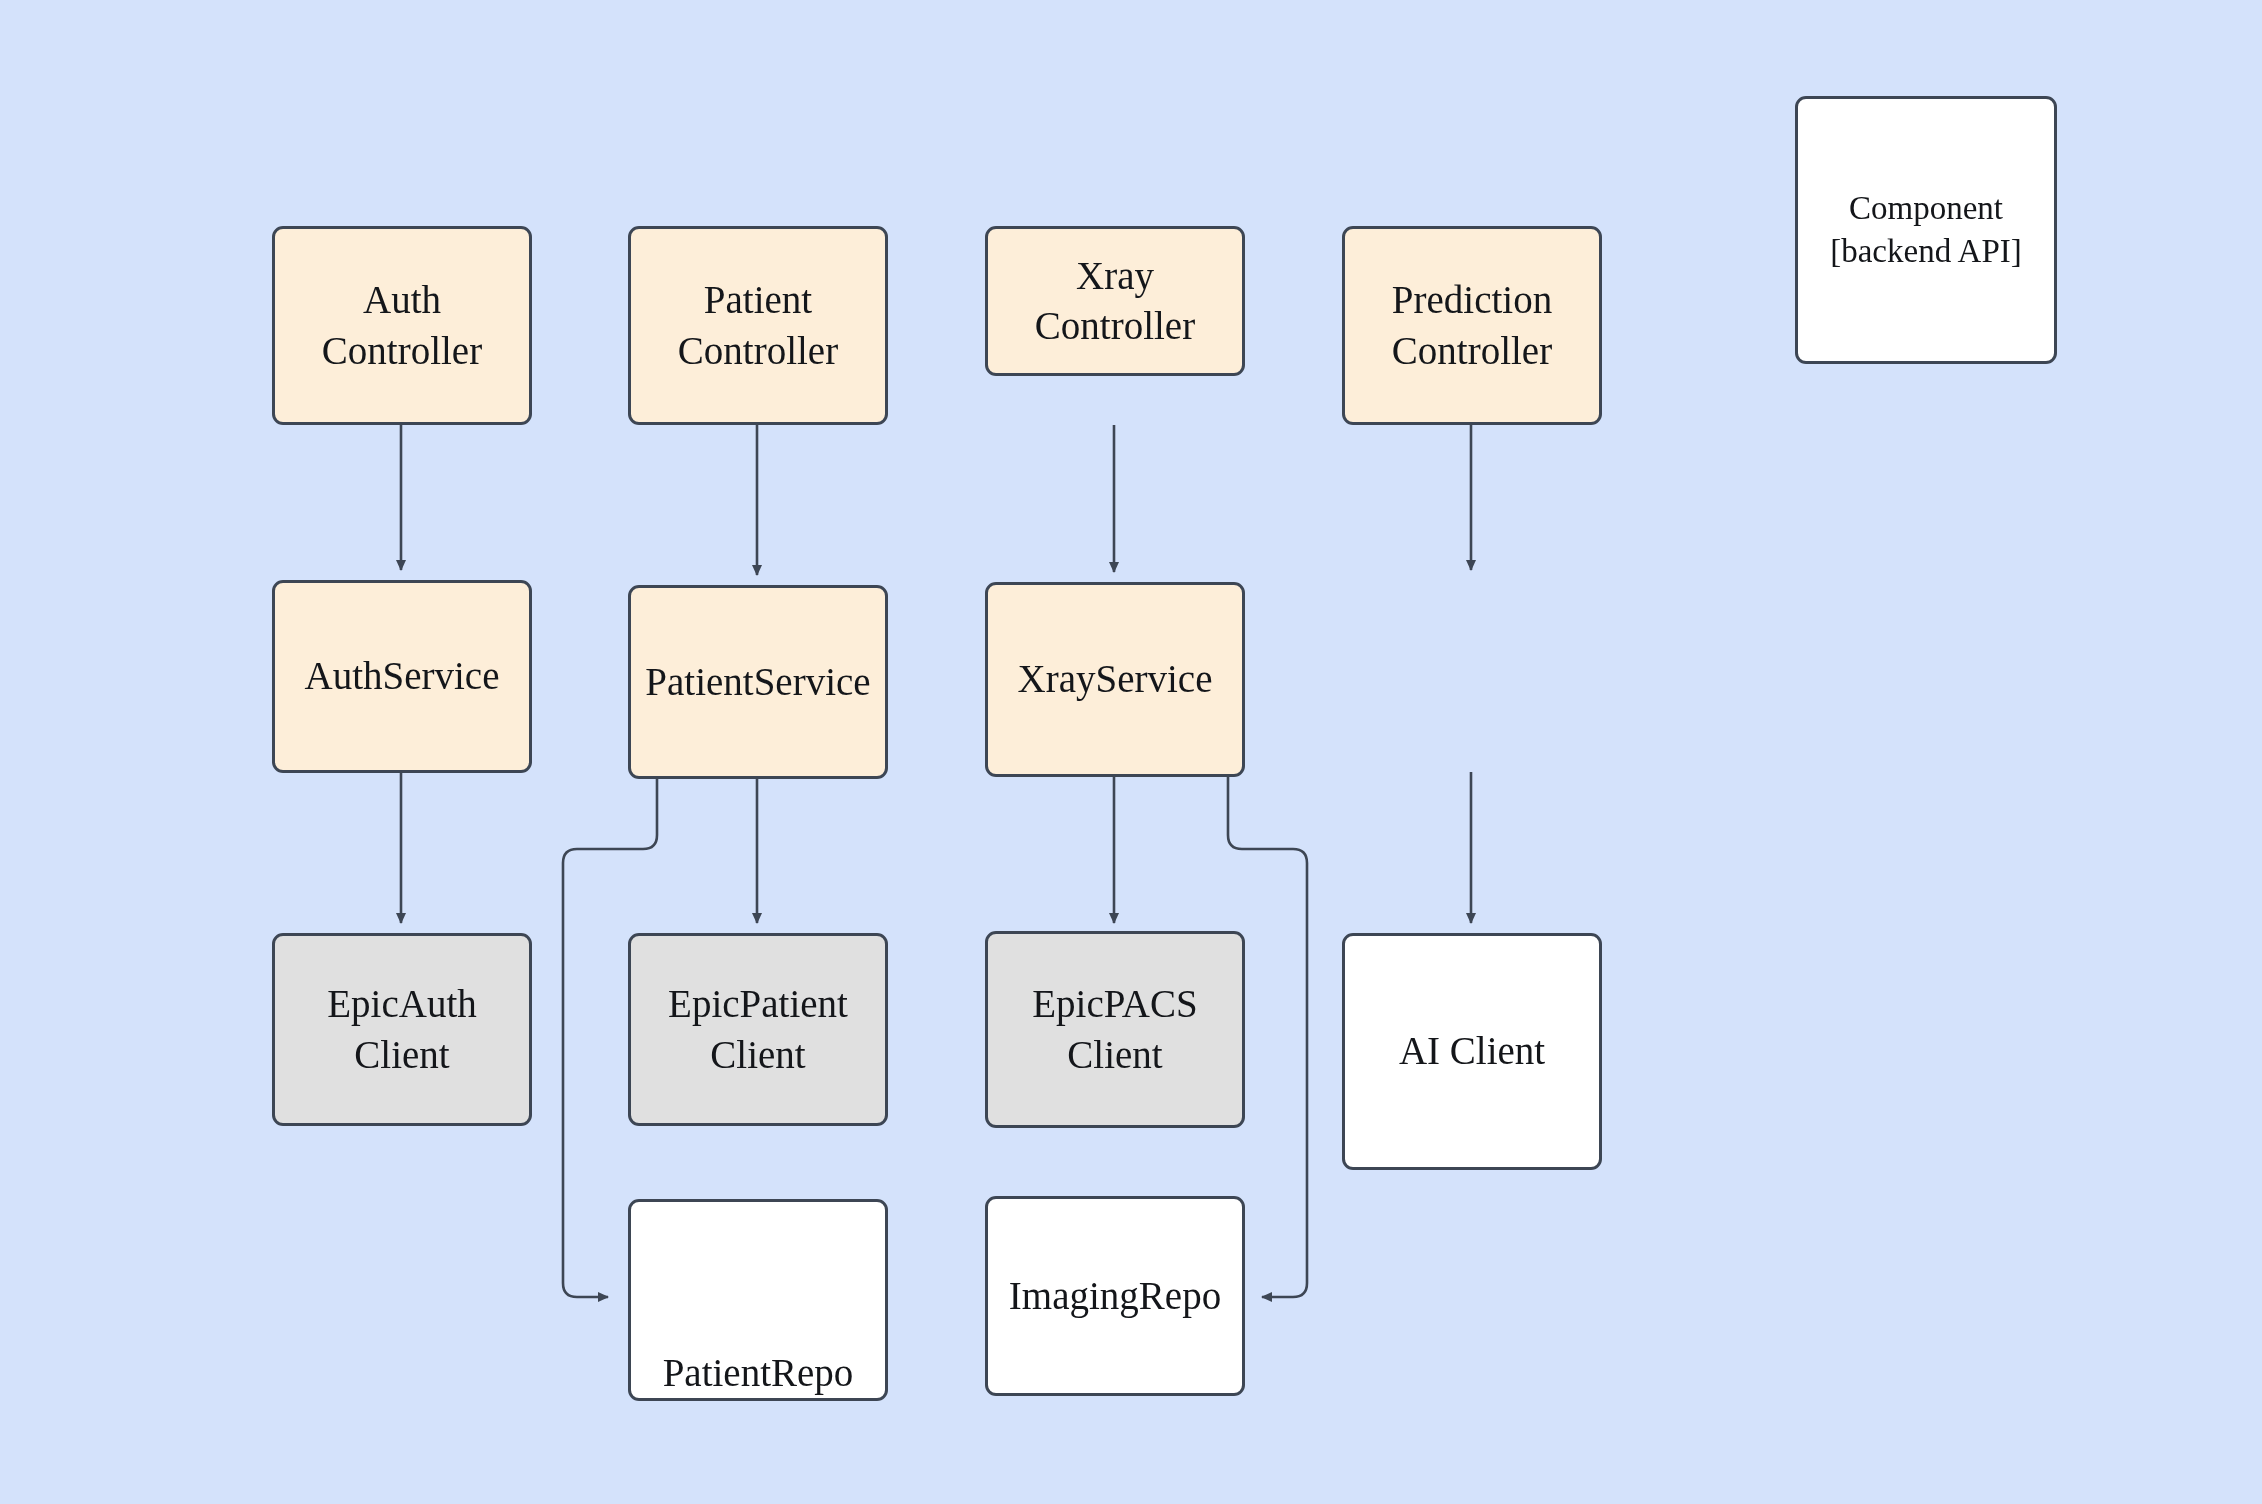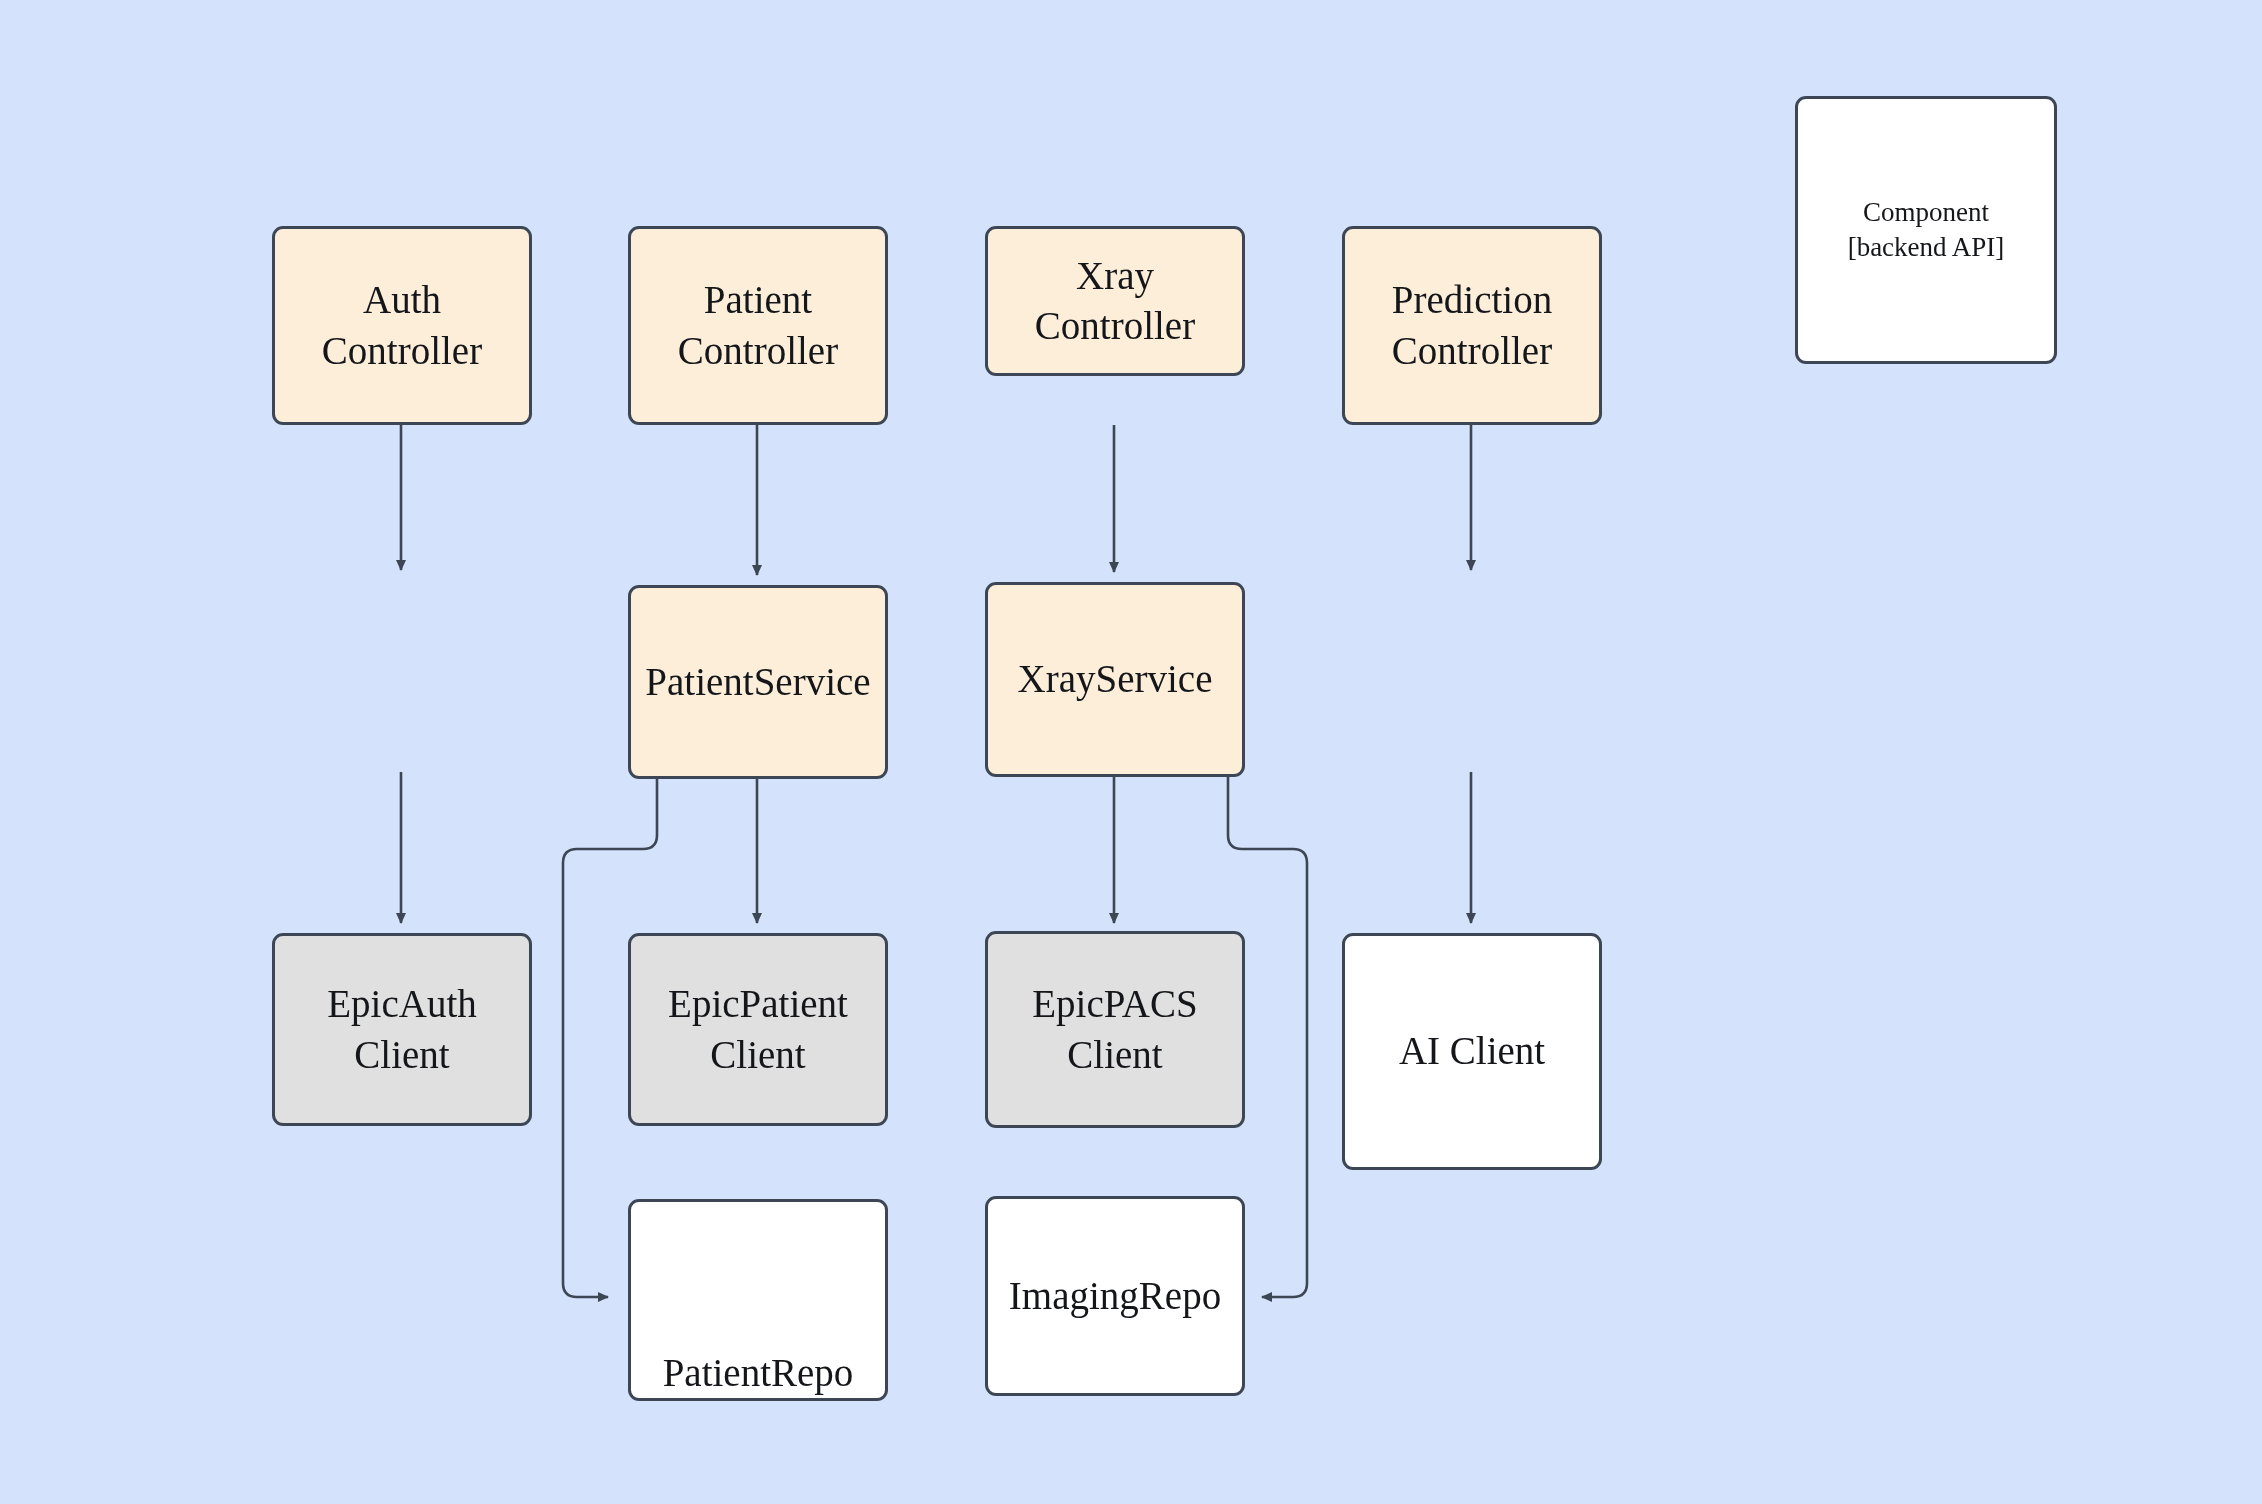--- a/index.html
+++ b/index.html
@@ -56,21 +56,21 @@
     position: absolute;
     box-sizing: border-box;
     border: 3px solid #3d4654;
     border-radius: 11px;
     background: #ffffff;
     display: flex;
     align-items: center;
     justify-content: center;
     text-align: center;
     color: #14161a;
-    font-size: 27px;
+    font-size: 33px;
     line-height: 1.29;
   }
   .legend-box .lbl { white-space: pre-line; }
 </style>
 </head>
 <body>
 
 <div id="canvas">
 
   <svg class="edges" viewBox="0 0 2262 1504" xmlns="http://www.w3.org/2000/svg">
@@ -110,20 +110,23 @@
   </div>
   <div class="node fill-service" style="left:985px; top:226px; width:260px; height:150px;">
     <span class="lbl">Xray
 Controller</span>
   </div>
   <div class="node fill-service" style="left:1342px; top:226px; width:260px; height:199px;">
     <span class="lbl">Prediction
 Controller</span>
   </div>
 
+  <div class="node fill-service" style="left:272px; top:580px; width:260px; height:193px;">
+    <span class="lbl">AuthService</span>
+  </div>
   <div class="node fill-service" style="left:628px; top:585px; width:260px; height:194px;">
     <span class="lbl">PatientService</span>
   </div>
   <div class="node fill-service" style="left:985px; top:582px; width:260px; height:195px;">
     <span class="lbl">XrayService</span>
   </div>
 
   <div class="node fill-client" style="left:272px; top:933px; width:260px; height:193px;">
     <span class="lbl">EpicAuth
 Client</span>

